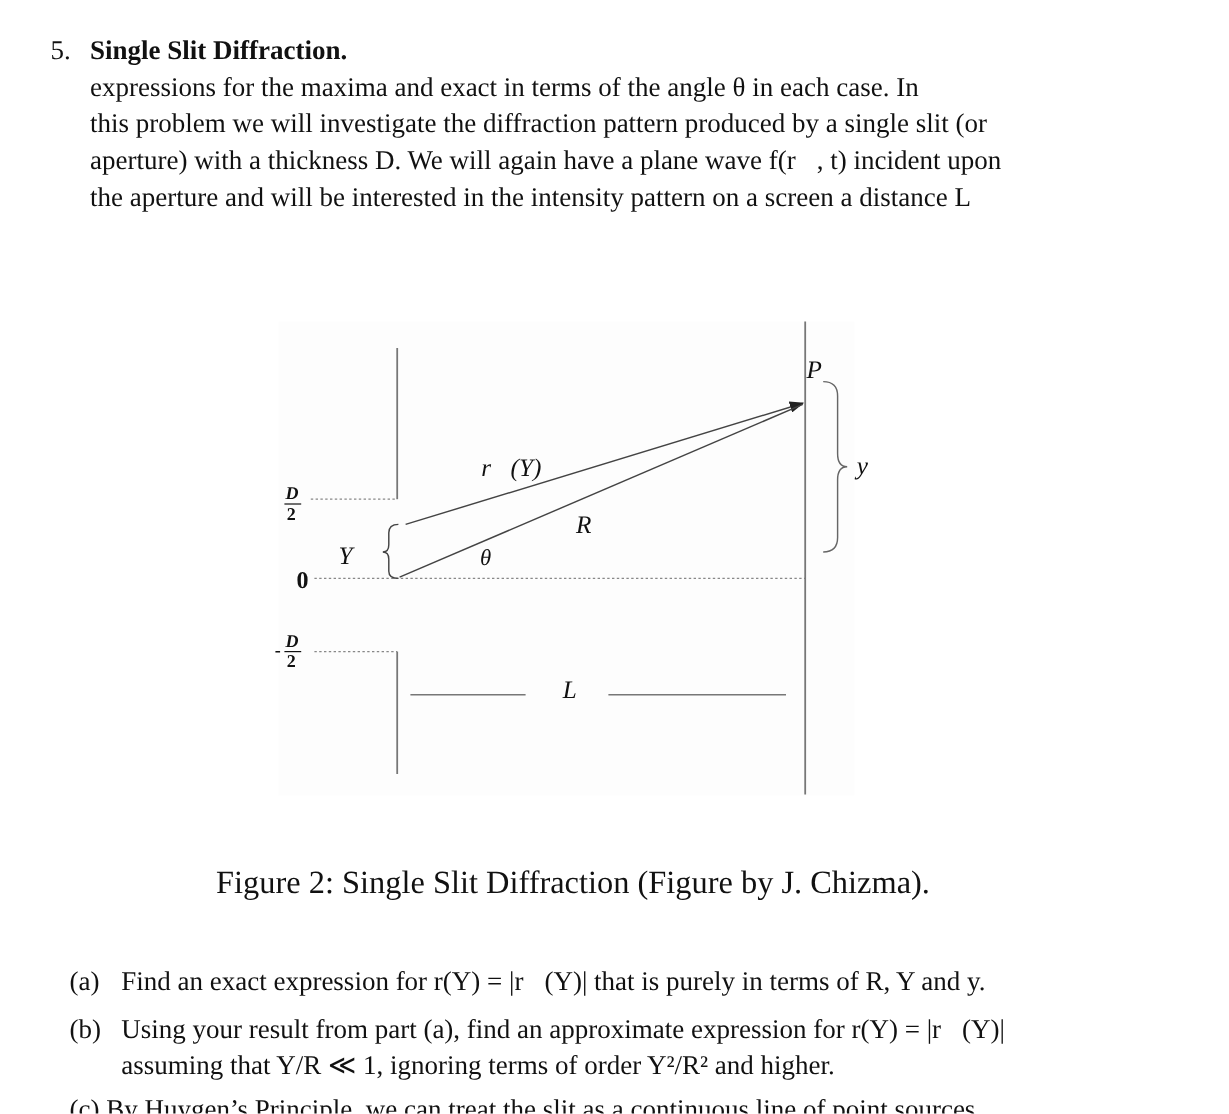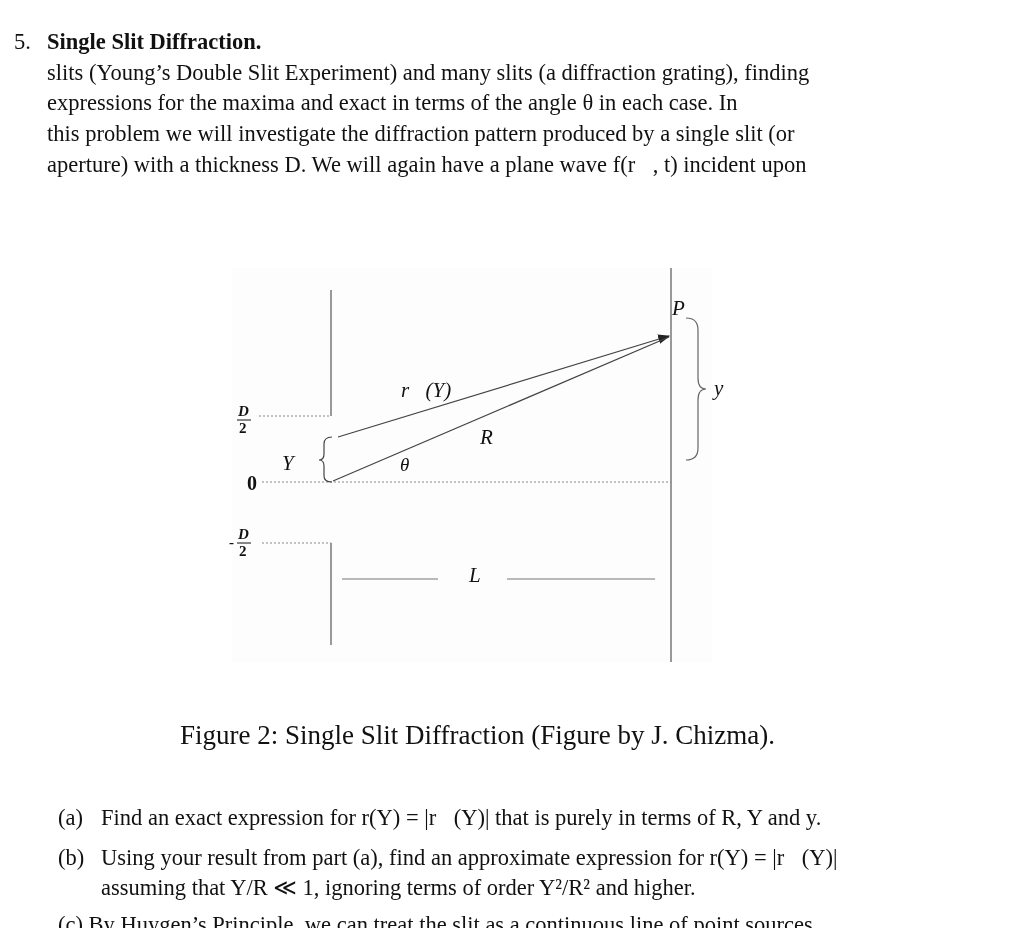--- a/index.html
+++ b/index.html
@@ -1,19 +1,19 @@
 <!DOCTYPE html>
 <html><head>
 <meta charset="utf-8">
 <style>
   html, body { margin:0; padding:0; background:#ffffff; }
   body { width:1024px; height:928px; overflow:hidden; position:relative;
          font-family:"Liberation Serif","DejaVu Serif",serif; color:#111; }
   .para { position:absolute; left:14px; top:27px; width:960px; font-size:22.5px; line-height:30.7px; }
-  .para .line { white-space:nowrap; height:30.7px; display:flex; justify-content:space-between; }
+  .para .line { white-space:nowrap; height:30.7px; display:flex; justify-content:space-between;margin-left:28px; }
   .para .line.last { justify-content:flex-start; }
   .num { display:inline-block; width:33px; }
   .indent { padding-left:33px; }
   b { font-weight:bold; }
   .fig { position:absolute; left:0; top:0; width:1024px; height:700px; pointer-events:none; }
   .caption { position:absolute; left:180px; top:720px; font-size:27px; white-space:nowrap; }
   .parts { position:absolute; left:58px; top:803px; width:916px; font-size:22.5px; line-height:30.7px; }
   .part { display:flex; }
   .part .lbl { width:43px; flex:none; }
   .part .txt { flex:1; }
@@ -23,30 +23,30 @@
   .cut { position:absolute; left:58px; top:912px; font-size:22.5px; white-space:nowrap; }
 </style>
 </head>
 <body>
 
 <div class="para">
   <div class="line">
     <span><span class="num">5.</span><b>Single Slit Diffraction.</b></span>
   </div>
   <div class="line indent">
-      <span>slits (Young’s Double Slit Experiment) and many slits (a diffraction grating), finding</span>
-    </div>
-  <div class="line indent">
       <span>expressions for the maxima and exact in terms of the angle θ in each case.  In</span>
     </div>
   <div class="line indent">
       <span>this problem we will investigate the diffraction pattern produced by a single slit (or</span>
     </div>
   <div class="line indent">
       <span>aperture) with a thickness D. We will again have a plane wave f(r⃗, t) incident upon</span>
+    </div>
+  <div class="line indent">
+      <span>the aperture and will be interested in the intensity pattern on a screen a distance L</span>
     </div>
 </div>
 
 <svg class="fig" viewBox="0 0 1024 700" xmlns="http://www.w3.org/2000/svg">
   <defs>
     <marker id="arrow" markerWidth="10" markerHeight="8" refX="9" refY="4" orient="auto">
       <path d="M0,0 L10,4 L0,8 z" fill="#222"></path>
     </marker>
   </defs>
 

